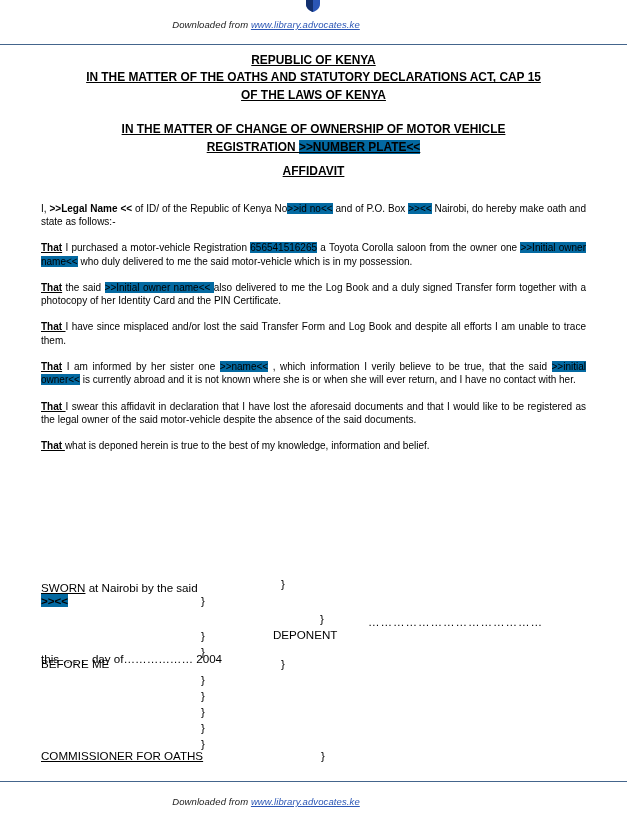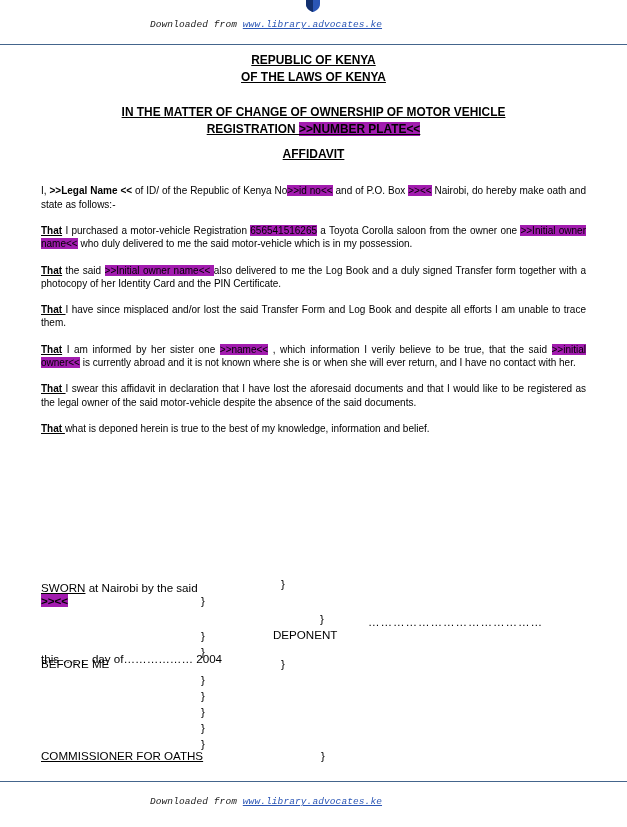--- a/index.html
+++ b/index.html
@@ -30,21 +30,21 @@
     left: 0; top: 781px;
     width: 627px;
     height: 46px;
     box-sizing: border-box;
     border-top: 1.5px solid #44658c;
   }
   .dl-line {
     position: absolute;
     width: 532px;
     text-align: center;
-    font-family: Liberation Mono, monospace;
+    font-family: Liberation Sans, sans-serif;
     font-style: italic;
     font-size: 9.5px;
     color: #222222;
     letter-spacing: .1px;
   }
   .page-header .dl-line { top: 19px; }
   .page-footer .dl-line { top: 14px; }
   .dl-link {
     color: #2b56b5;
     text-decoration: underline;
@@ -70,21 +70,21 @@
   .doc-body {
     position: absolute;
     left: 41px;
     top: 52px;
     width: 545px;
     font-size: 11.6px;
     line-height: 1.32;
   }
   .u   { text-decoration: underline; }
   .b   { font-weight: bold; }
-  .hl  { background: #a21caf; }
+  .hl  { background: #0369a1; }
 
   .title-block {
     font-weight: bold;
     font-size: 11.9px;
     line-height: 1.46;
     text-align: center;
   }
   .title-block .ln { display: block; }
   .title-block .ln > span { text-decoration: underline; }
 
@@ -155,20 +155,21 @@
   </div>
   <div class="dl-line">
     <span>Downloaded from </span><a class="dl-link" href="#">www.library.advocates.ke</a>
   </div>
 </div>
 
 <div class="doc-body">
 
   <div class="title-block">
     <span class="ln"><span>REPUBLIC OF KENYA</span></span>
+    <span class="ln"><span>IN THE MATTER OF THE OATHS AND STATUTORY DECLARATIONS ACT, CAP 15</span></span>
     <span class="ln"><span>OF THE LAWS OF KENYA</span></span>
   </div>
 
   <div class="and-block">
     <span class="ln"><span>IN THE MATTER OF CHANGE OF OWNERSHIP OF MOTOR VEHICLE</span></span>
     <span class="ln"><span><span>REGISTRATION </span><span class="hl">&gt;&gt;NUMBER PLATE&lt;&lt;</span></span></span>
   </div>
 
   <div class="affidavit-heading"><span>AFFIDAVIT</span></div>
 

